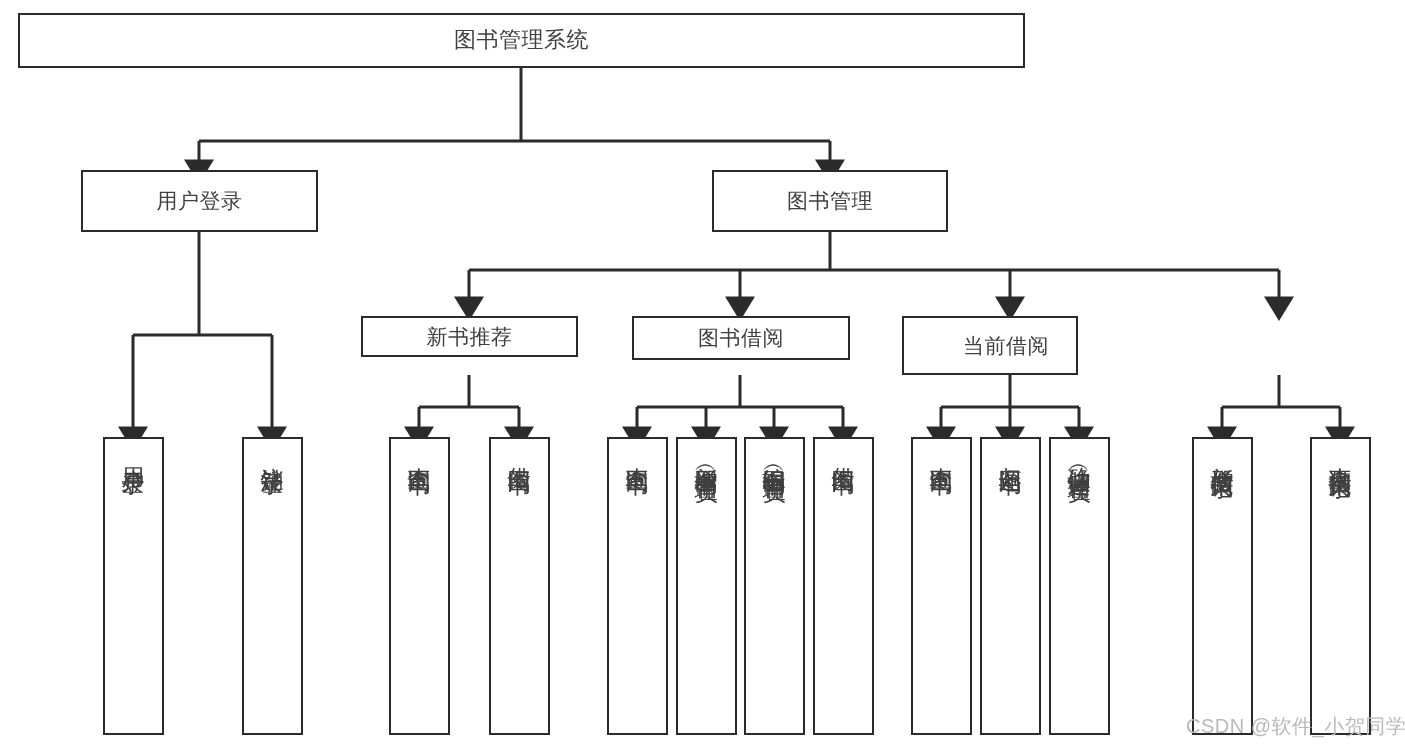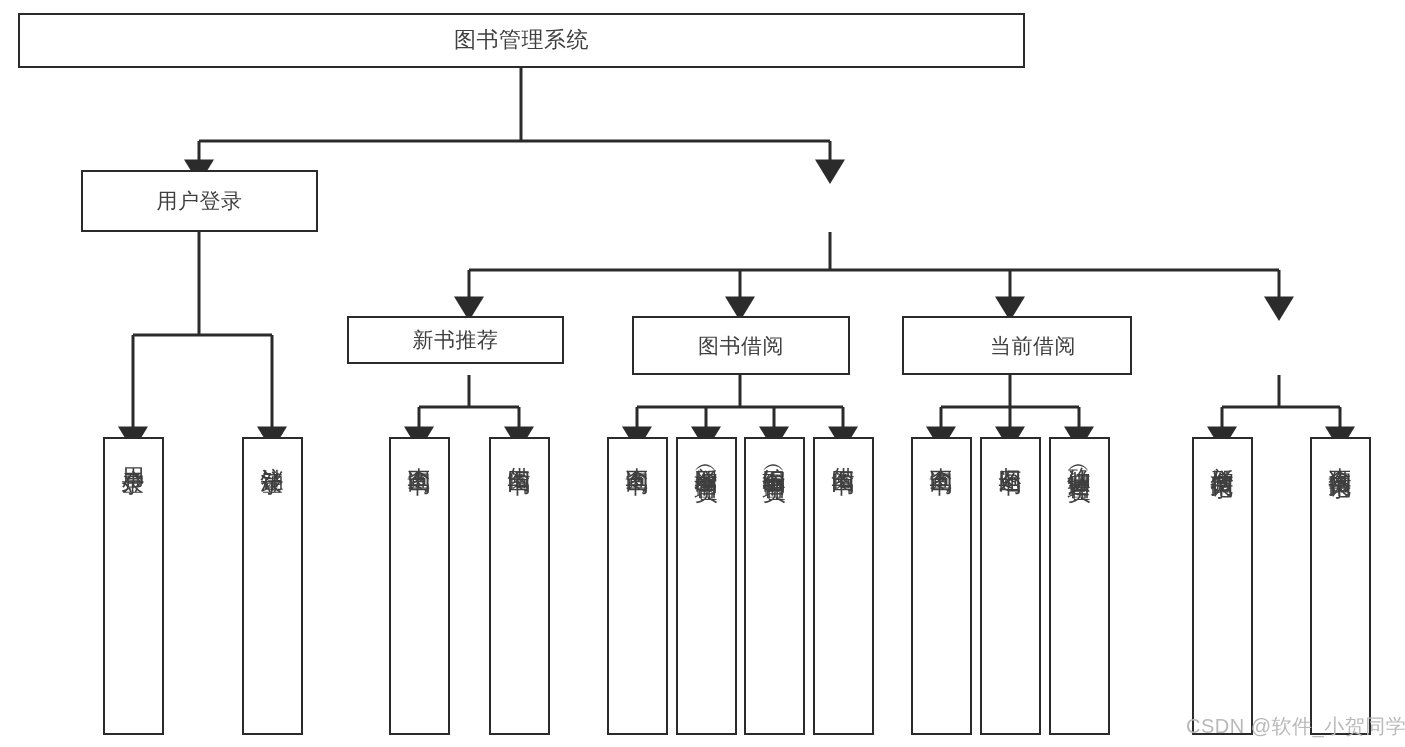--- a/index.html
+++ b/index.html
@@ -130,30 +130,33 @@
   </svg>
 
   <div class="node node-h node-root" style="left:18px; top:13px; width:1007px; height:55px;">
     <span class="label">图书管理系统</span>
   </div>
 
   <div class="node node-h" style="left:81px; top:170px; width:237px; height:62px;">
     <span class="label">用户登录</span>
   </div>
 
-
-  <div class="node node-h" style="left:347px; top:316px; width:217px; height:48px;">
+  <div class="node node-h" style="left:712px; top:170px; width:236px; height:62px;">
+    <span class="label">图书管理</span>
+  </div>
+
+  <div class="node node-h" style="left:361px; top:316px; width:217px; height:41px;">
     <span class="label">新书推荐</span>
   </div>
 
-  <div class="node node-h" style="left:632px; top:316px; width:218px; height:59px;">
+  <div class="node node-h" style="left:632px; top:316px; width:218px; height:44px;">
     <span class="label">图书借阅</span>
   </div>
 
-  <div class="node node-h" style="left:902px; top:316px; width:230px; height:59px;padding-left:32px;">
+  <div class="node node-h" style="left:902px; top:316px; width:176px; height:59px;padding-left:32px;">
     <span class="label">当前借阅</span>
   </div>
 
 
   <div class="node node-v" style="left:103px; top:437px; width:61px; height:298px;">
     <span class="label">用户登录</span>
   </div>
 
   <div class="node node-v" style="left:242px; top:437px; width:61px; height:298px;">
     <span class="label">注销登录</span>

